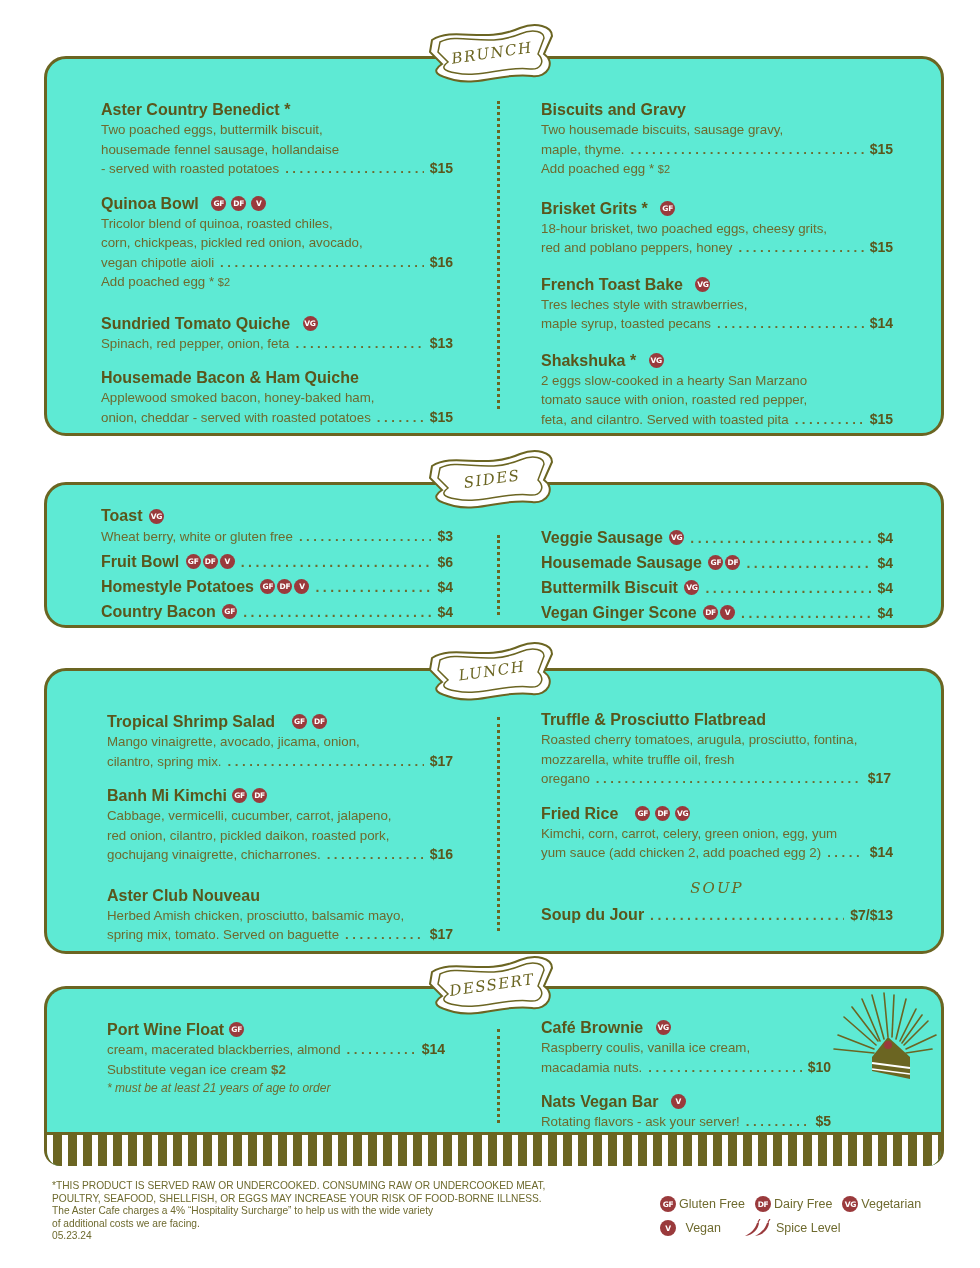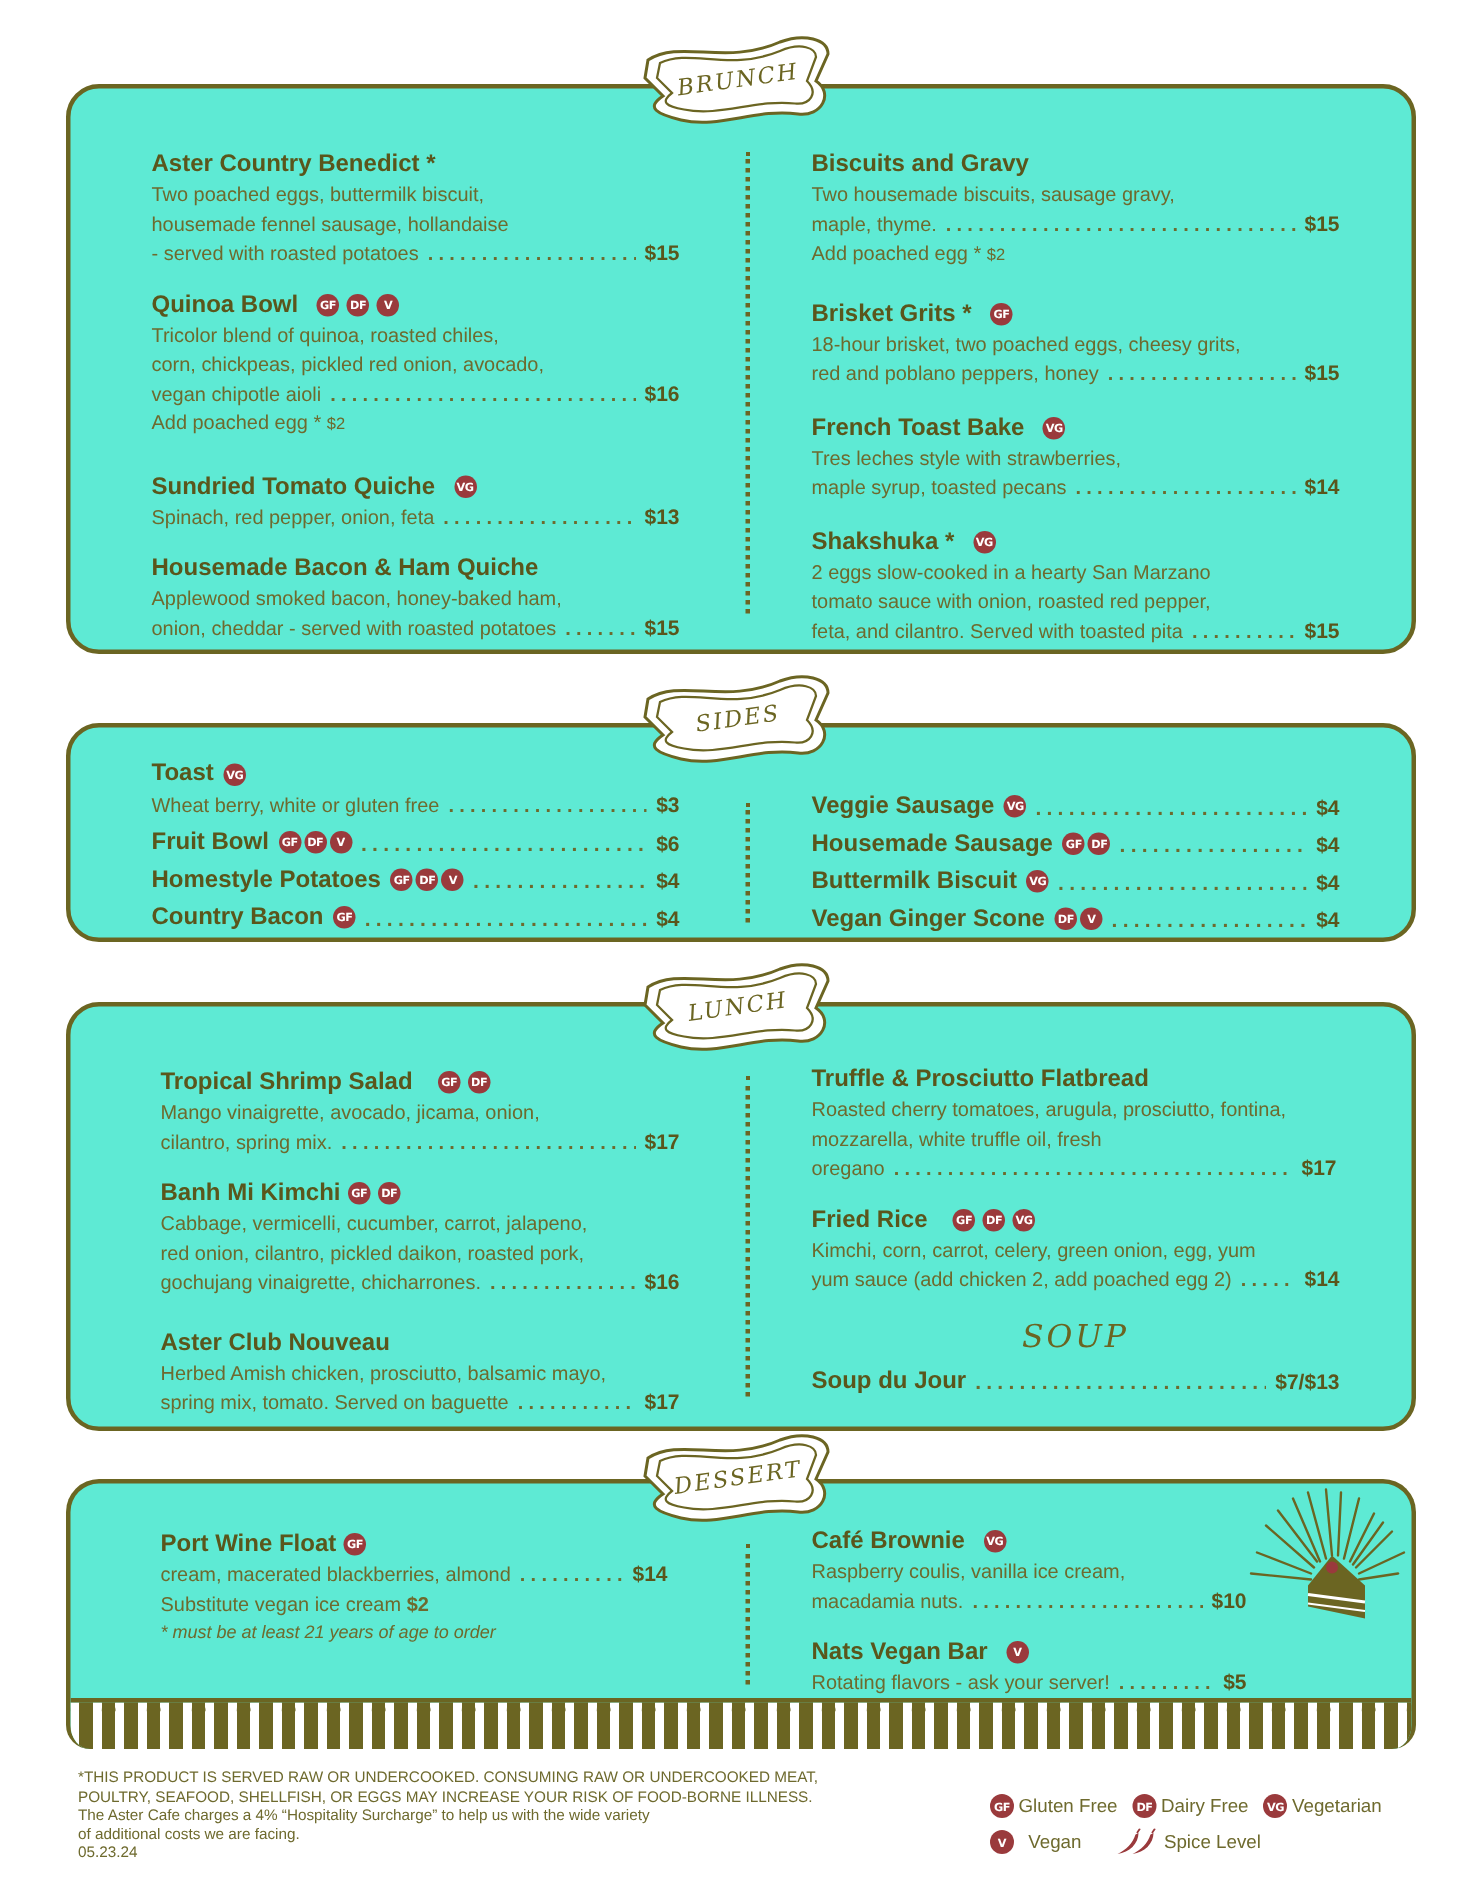--- a/index.html
+++ b/index.html
@@ -42,21 +42,21 @@
   .addon .small{font-size:11px;}
   .note{font-size:12px;font-style:italic;line-height:18px;}
 
   .badge{display:inline-flex;align-items:center;justify-content:center;width:15px;height:15px;border-radius:50%;
     background:var(--red);color:#fff;font-size:7.5px;font-weight:bold;font-family:"DejaVu Sans",sans-serif;letter-spacing:-0.3px;margin-left:2px;}
 
   .side-row{display:flex;align-items:center;white-space:nowrap;font-weight:bold;font-size:16px;color:var(--olive-dark);height:25px;}
   .side-row .dots{font-size:14px;}
   .side-desc{display:flex;align-items:baseline;white-space:nowrap;font-size:13.3px;line-height:18px;margin-bottom:3px;}
 
-  .soup-head{font-family:"DejaVu Serif",serif;font-style:italic;font-size:21px;letter-spacing:2px;text-align:center;color:var(--olive);margin:16px 0 6px 0;}
+  .soup-head{font-family:"DejaVu Serif",serif;font-style:italic;font-size:15px;letter-spacing:2px;text-align:center;color:var(--olive);margin:16px 0 6px 0;}
 
   .stripes{position:absolute;left:0;right:0;bottom:0;height:34px;border-top:3px solid var(--olive);
     background:repeating-linear-gradient(90deg, #fff 0px, #fff 6px, var(--olive) 6px, var(--olive) 15px);}
   .stripes::after{content:"";position:absolute;left:0;right:0;top:0;height:6px;
     background:radial-gradient(circle at 10.5px 6px, var(--olive) 4.5px, transparent 5px) 0 0/15px 6px repeat-x;}
 
   .cake{position:absolute;left:785px;top:2px;width:110px;height:100px;}
 
   .footer{position:absolute;left:52px;top:1180px;font-size:10.2px;line-height:12.5px;color:var(--text);}
   .legend{position:absolute;left:660px;top:1192px;font-size:12.5px;color:var(--text);}

